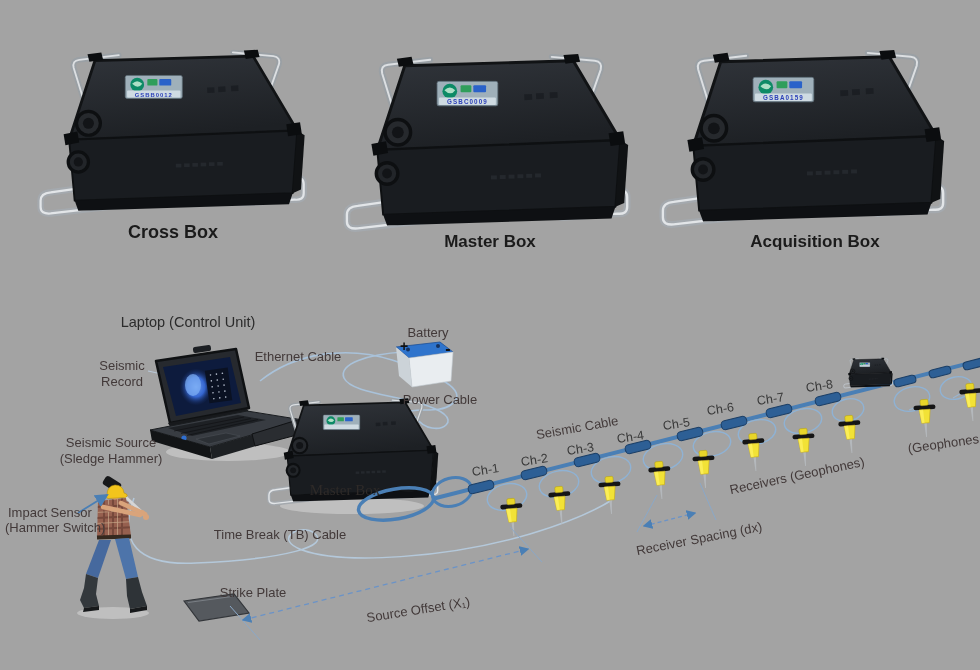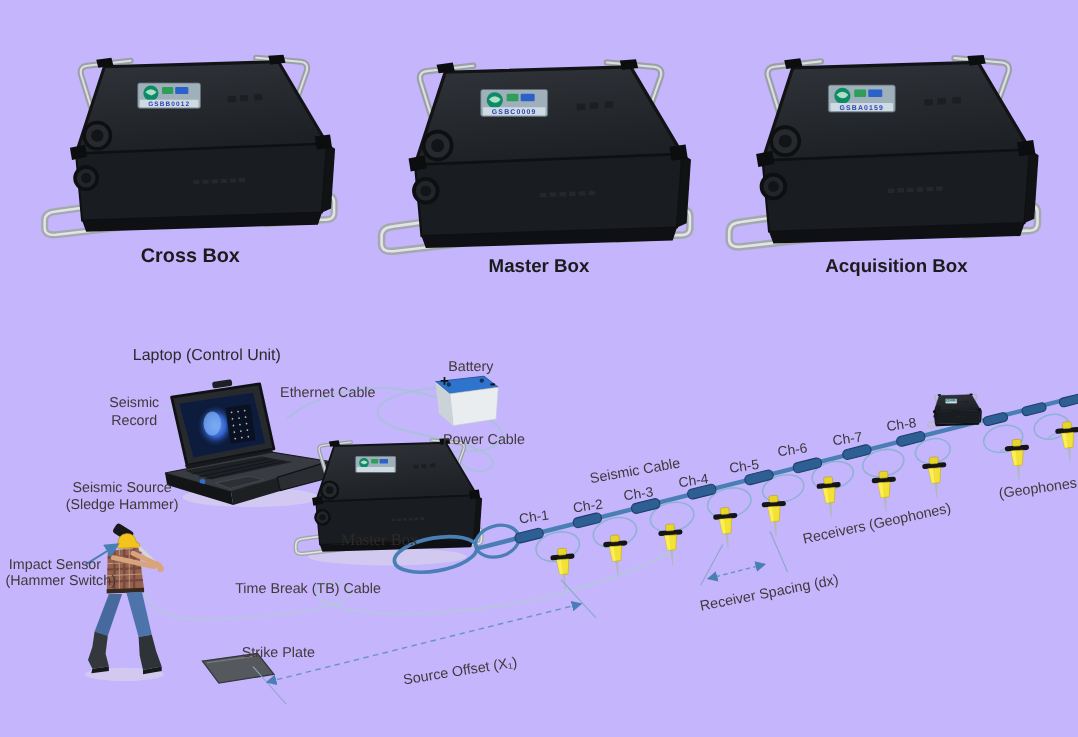--- a/index.html
+++ b/index.html
@@ -1,16 +1,16 @@
 <!DOCTYPE html>
 <html><head>
 <meta charset="utf-8">
 <style>
   html,body{margin:0;padding:0;background:#ffffff;}
-  #stage{position:relative;width:980px;height:670px;background:#c4b5fd;overflow:hidden;
+  #stage{position:relative;width:980px;height:670px;background:#a3a3a3;overflow:hidden;
          font-family:"Liberation Sans",sans-serif;}
   svg text{user-select:none;}
   .lbl{fill:#423939;font-size:13px;font-family:"Liberation Sans",sans-serif;}
   .cap{fill:#1b1b1b;font-weight:bold;font-family:"Liberation Sans",sans-serif;}
   .serif{font-family:"Liberation Serif",serif;fill:#2e2a28;}
 </style>
 </head>
 <body>
 
 <div id="stage">

